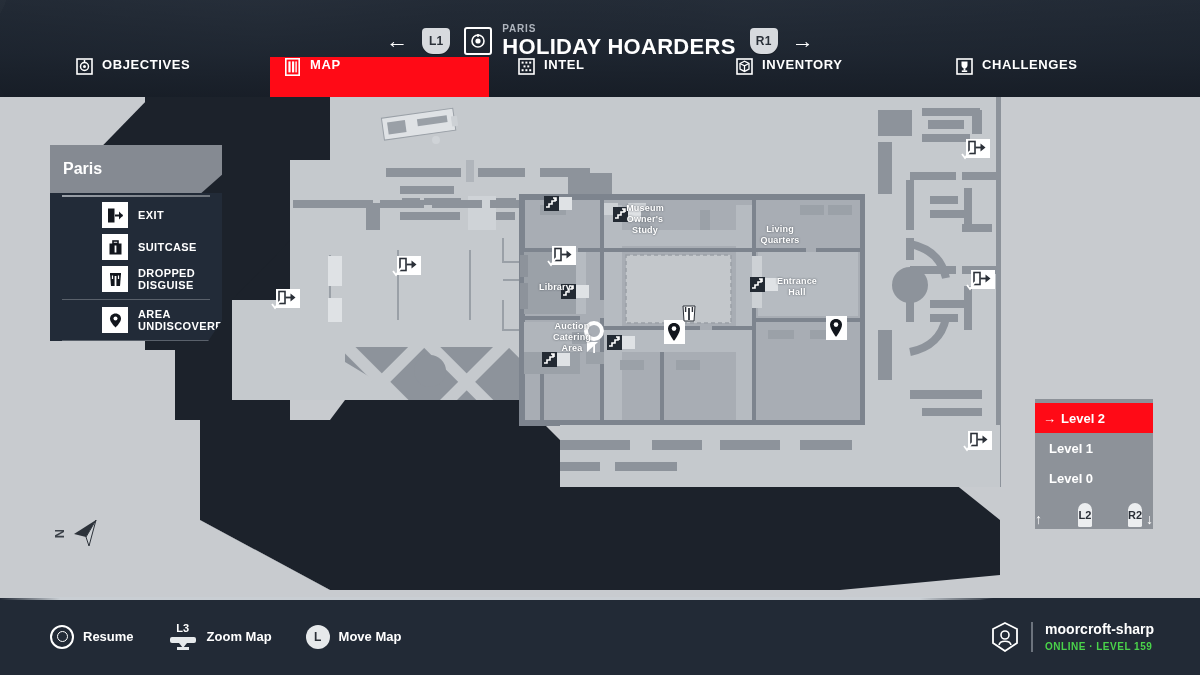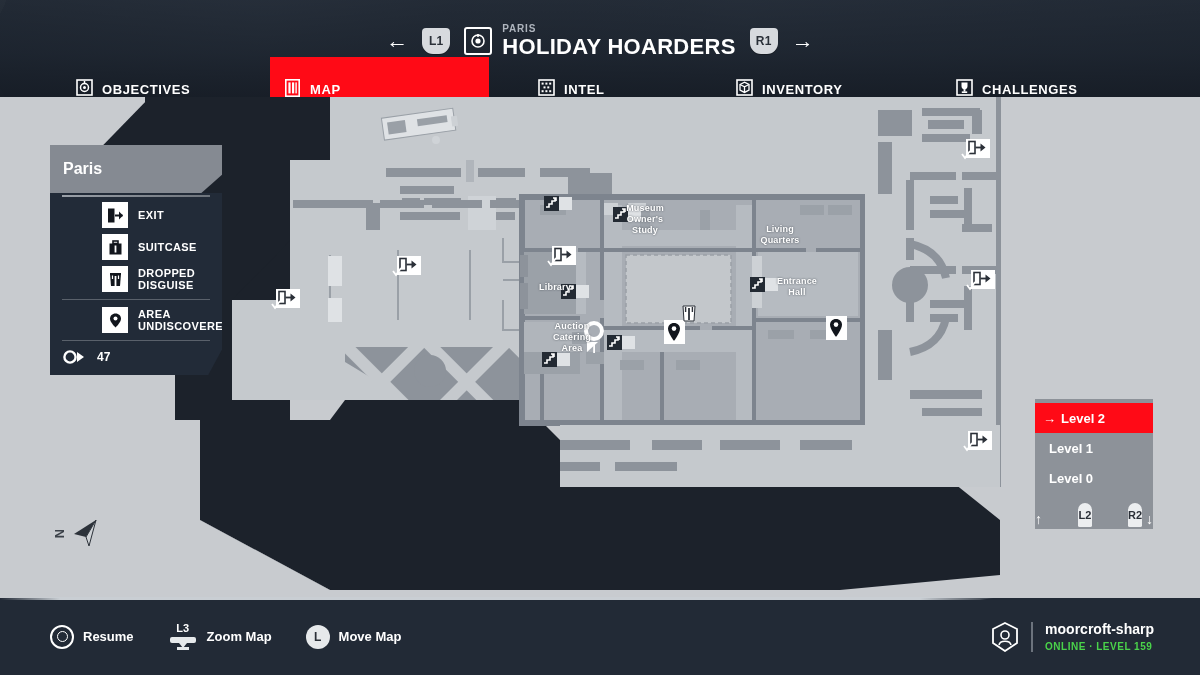--- a/index.html
+++ b/index.html
@@ -74,21 +74,21 @@
     color:#fff; font-size:22px; font-weight:700; letter-spacing:.3px;
   }
 
   
   .tabs{
     position:absolute; top:57px; left:0; width:1200px; height:40px;
     z-index:3;
   }
   .tab{
     position:absolute; top:0; height:40px;
-    display:flex; align-items:flex-end; gap:9px;
+    display:flex; align-items:flex-start; gap:9px;
     padding:0 18px;
     color:#fff; font-size:13px; font-weight:700; letter-spacing:.6px;
   }
   .tab.active{ background:#ff0a16;padding-left:14px; }
   .tab-ico{ width:17px; height:19px; display:flex; align-items:center; justify-content:center; }
 
   
   .legend{
     position:absolute; left:50px; top:145px; width:172px;
     z-index:30;
@@ -598,21 +598,21 @@
           <span class="tab-ico">
             <svg width="15" height="18" viewBox="0 0 15 18">
               <rect x="0.8" y="0.8" width="13.4" height="16.4" fill="none" stroke="#fff" stroke-width="1.6"></rect>
               <rect x="3.4" y="3.4" width="2.2" height="11" fill="#fff"></rect>
               <rect x="7" y="3.4" width="2.2" height="11" fill="#fff"></rect>
               <rect x="10.4" y="3.4" width="1.4" height="11" fill="#fff"></rect>
             </svg>
           </span>
           <span>MAP</span>
         </div>
-        <div class="tab" style="left: 520px;">
+        <div class="tab" style="left: 500px;">
           <span class="tab-ico">
             <svg width="17" height="17" viewBox="0 0 17 17">
               <rect x="1" y="1" width="15" height="15" fill="none" stroke="#fff" stroke-width="1.6"></rect>
               <g fill="#fff">
                 <rect x="3.6" y="3.6" width="2" height="2"></rect>
                 <rect x="7.4" y="3.6" width="2" height="2"></rect>
                 <rect x="11.2" y="3.6" width="2" height="2"></rect>
                 <rect x="5.5" y="7.4" width="2" height="2"></rect>
                 <rect x="9.3" y="7.4" width="2" height="2"></rect>
                 <rect x="3.6" y="11.2" width="2" height="2"></rect>
@@ -697,29 +697,20 @@
             <path d="M8.5 1.5 C5.2 1.5 3 3.9 3 6.8 C3 10.4 8.5 15.5 8.5 15.5
                      C8.5 15.5 14 10.4 14 6.8 C14 3.9 11.8 1.5 8.5 1.5 Z" fill="#12161d"></path>
             <circle cx="8.5" cy="6.6" r="2" fill="#fff"></circle>
           </svg>
         </span>
         <span class="ltxt">AREA UNDISCOVERED</span>
       </div>
 
       <div class="ldiv"></div>
 
-      <div class="lcount">
-        <span class="lcount-ico">
-          <svg width="26" height="14" viewBox="0 0 26 14">
-            <circle cx="8" cy="7" r="5.6" fill="none" stroke="#fff" stroke-width="2.4"></circle>
-            <path d="M15 2 L22 7 L15 12 Z" fill="#fff"></path>
-          </svg>
-        </span>
-        <span class="lcount-txt">47</span>
-      </div>
     </div>
   </div>
 
   <div class="levels" id="levels">
       <div class="lvl active">
         <span class="lvl-arrow">→</span>
         <span>Level 2</span>
       </div>
       <div class="lvl">
         <span>Level 1</span>

